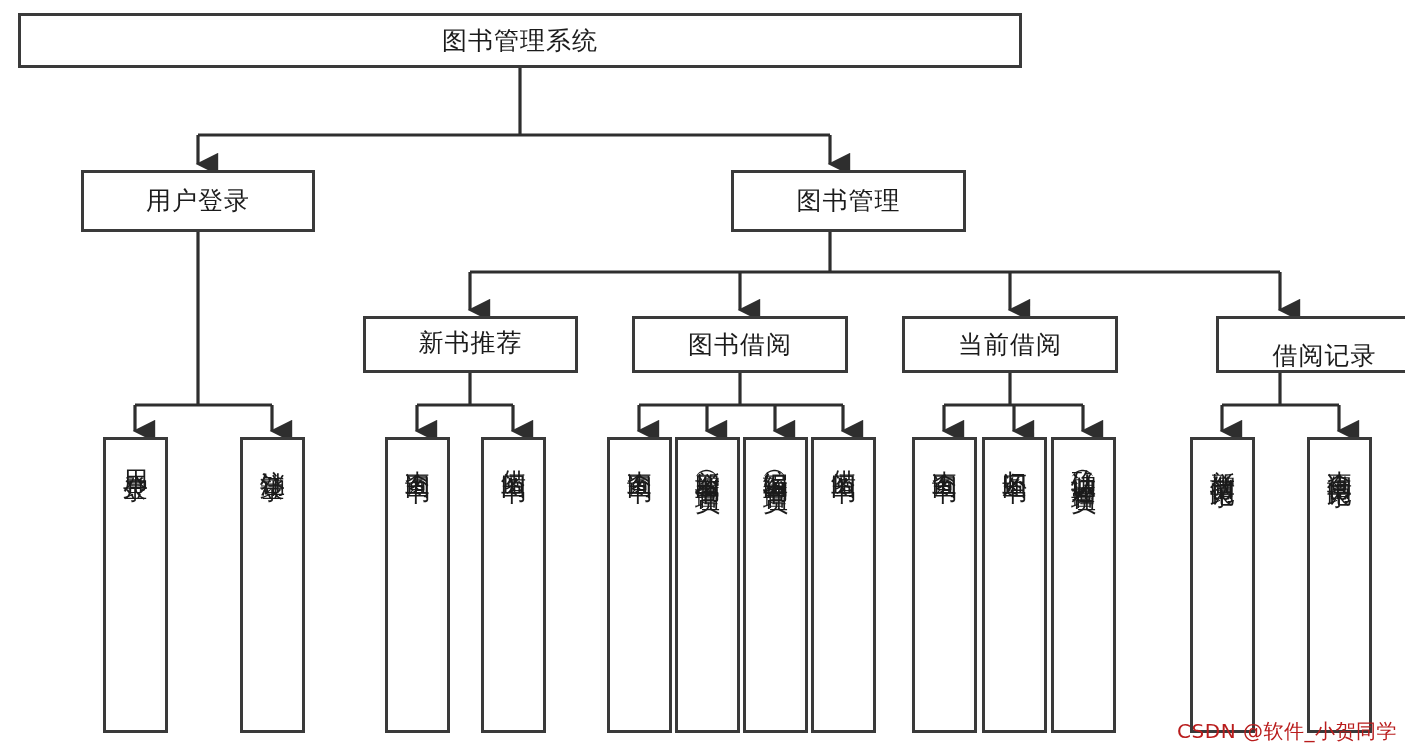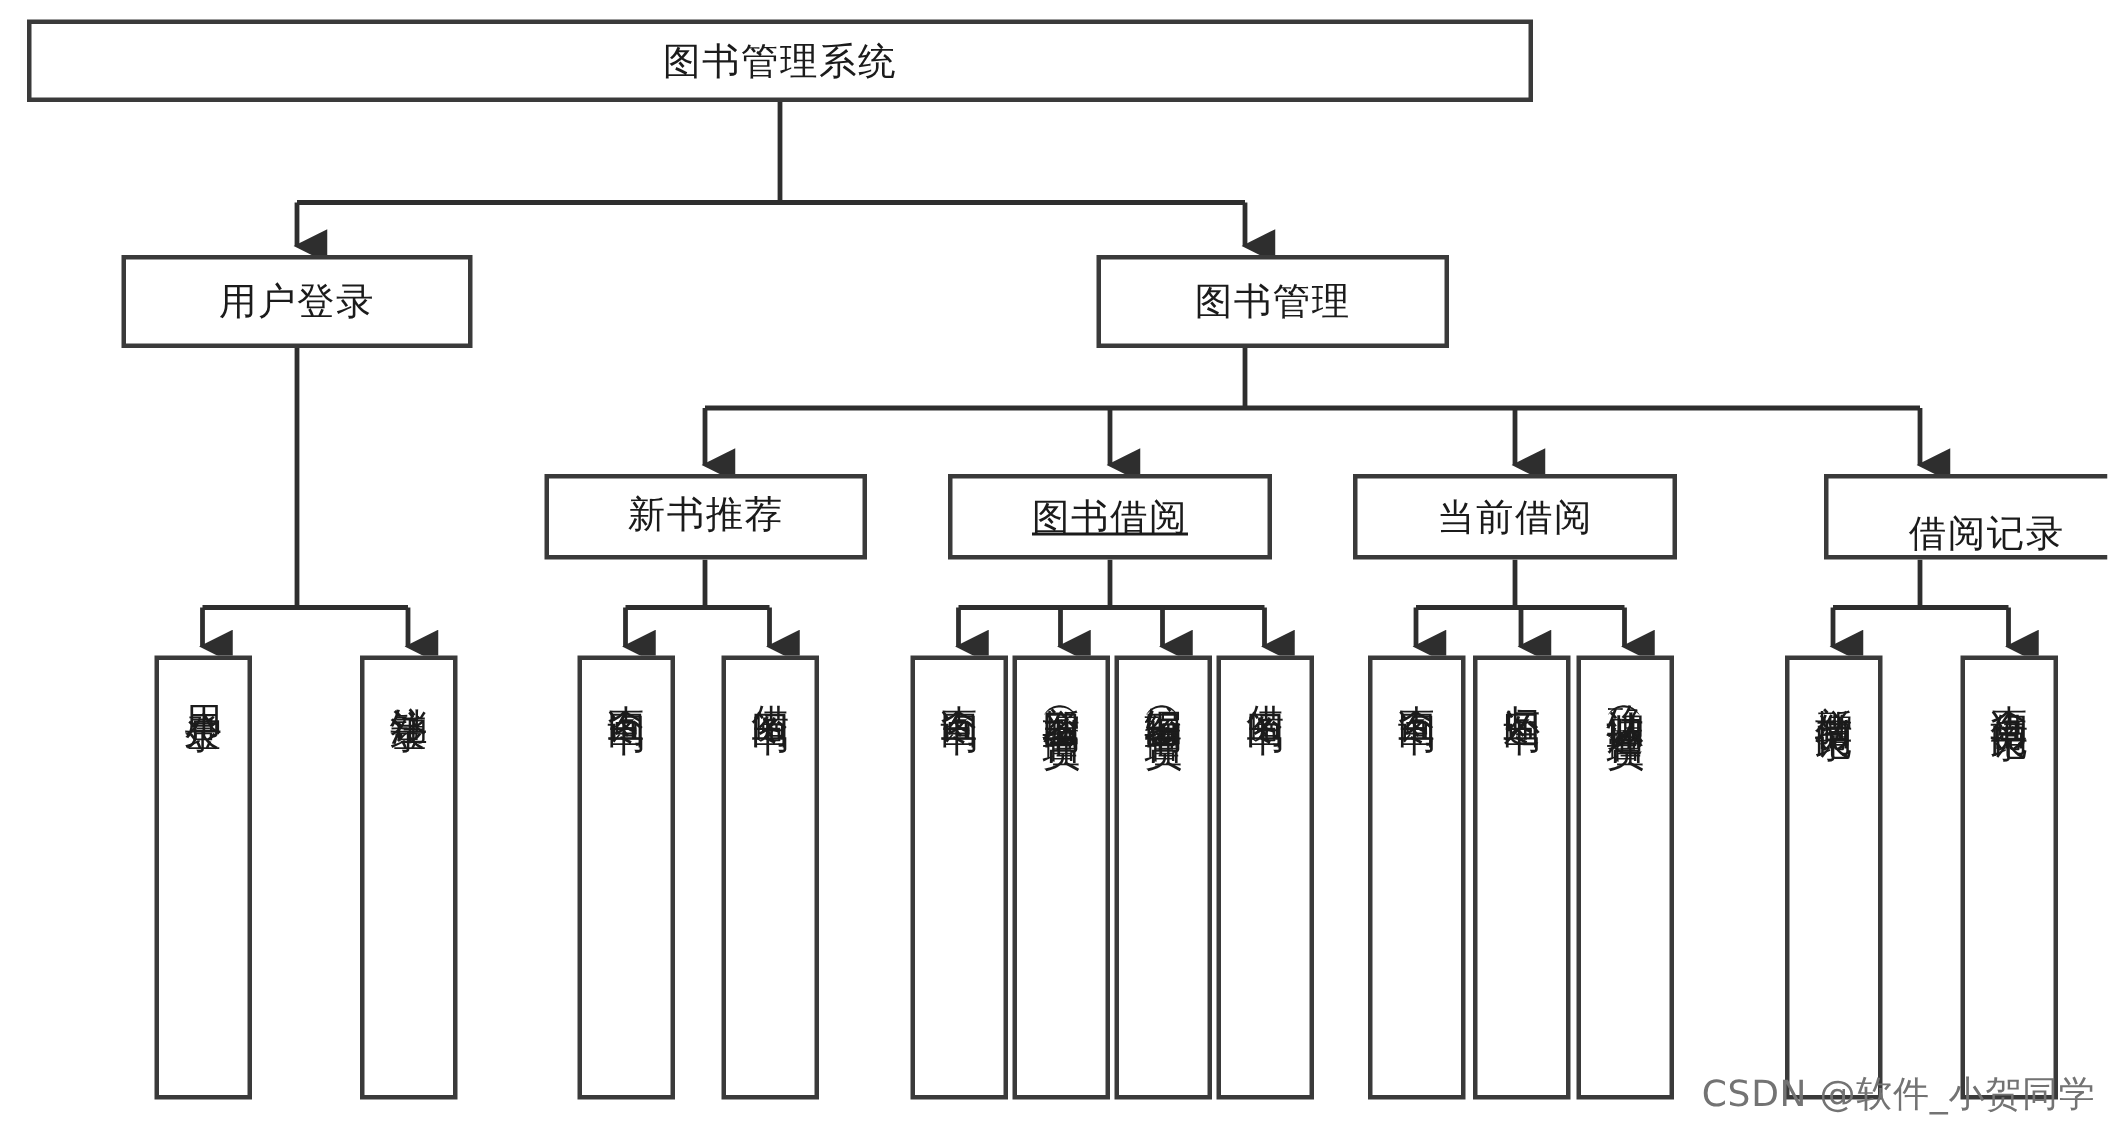--- a/index.html
+++ b/index.html
@@ -61,22 +61,22 @@
     text-orientation: upright;
     font-size: 25px;
     line-height: 1.0;
     letter-spacing: 3px;
     white-space: nowrap;
   }
   .watermark {
     position: absolute;
     right: 8px;
     bottom: 2px;
-    font-size: 24px;
-    color: #737373;
+    font-size: 20px;
+    color: #b91c1c;
     letter-spacing: 0.5px;
     z-index: 5;
     white-space: nowrap;
   }
 </style>
 </head>
 <body>
 
 <div id="canvas">
 
@@ -138,21 +138,21 @@
   <div class="node h" style="left:81px; top:170px; width:234px; height:62px;">
     <span class="label">用户登录</span>
   </div>
   <div class="node h" style="left:711px; top:170px; width:235px; height:62px;margin-left:20px;">
     <span class="label">图书管理</span>
   </div>
 
   <div class="node h" style="left:363px; top:316px; width:215px; height:57px;font-family:Liberation Mono, monospace;">
     <span class="label">新书推荐</span>
   </div>
-  <div class="node h" style="left:632px; top:316px; width:216px; height:57px;text-decoration:underline;">
+  <div class="node h" style="left:632px; top:316px; width:216px; height:57px;">
     <span class="label">图书借阅</span>
   </div>
   <div class="node h" style="left:902px; top:316px; width:216px; height:57px;justify-content:center;">
     <span class="label">当前借阅</span>
   </div>
   <div class="node h" style="left:1216px; top:316px; width:217px; height:57px;align-items:flex-end;">
     <span class="label">借阅记录</span>
   </div>
 
   <div class="node v" style="left:103px; top:437px; width:65px; height:296px;">

